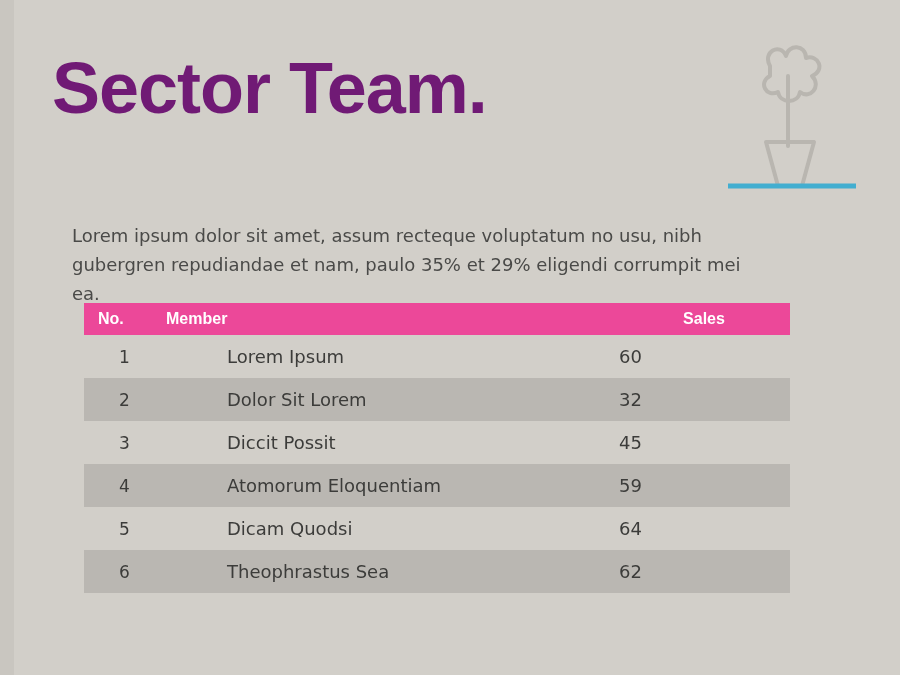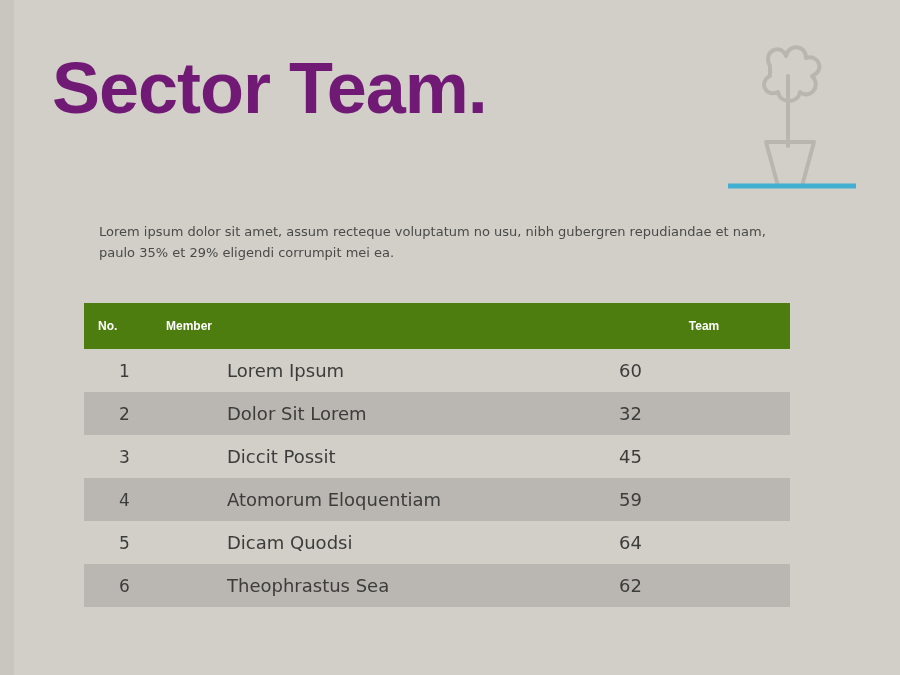--- a/index.html
+++ b/index.html
@@ -45,42 +45,42 @@
   .logo {
     position: absolute;
     right: 42px;
     top: 34px;
     width: 140px;
     height: 160px;
   }
   
   .lead {
     position: absolute;
-    left: 99px;
+    left: 72px;
     top: 222px;
     width: 700px;
-    font-size: 13px;
+    font-size: 18px;
     color: #4a4a48;
     line-height: 1.6;
     font-family: "DejaVu Sans", sans-serif;
   }
   
   .table {
     position: absolute;
     left: 84px;
     top: 303px;
     width: 706px;
     border-collapse: collapse;
   }
   .table .hdr {
-    background: #4d7c0f;
+    background: #ec4899;
     color: #ffffff;
-    height: 46px;
+    height: 32px;
     font-weight: bold;
-    font-size: 12px;
+    font-size: 16px;
   }
   .table .hdr .c-no {
     padding-left: 14px;
     text-align: left;
     width: 66px;
   }
   .table .hdr .c-member {
     text-align: left;
   }
   .table .hdr .c-sales {
@@ -139,21 +139,21 @@
     </svg>
   </div>
 
   <div class="lead">Lorem ipsum dolor sit amet, assum recteque voluptatum no usu, nibh gubergren repudiandae et nam, paulo 35% et 29% eligendi corrumpit mei ea.</div>
 
   <table class="table">
     <thead>
       <tr class="hdr">
         <th class="c-no">No.</th>
         <th class="c-member">Member</th>
-        <th class="c-sales">Team</th>
+        <th class="c-sales">Sales</th>
       </tr>
     </thead>
     <tbody>
       <tr class="row plain">
         <td class="c-no">1</td>
         <td class="c-member">Lorem Ipsum</td>
         <td class="c-sales">60</td>
       </tr>
       <tr class="row alt">
         <td class="c-no">2</td>

